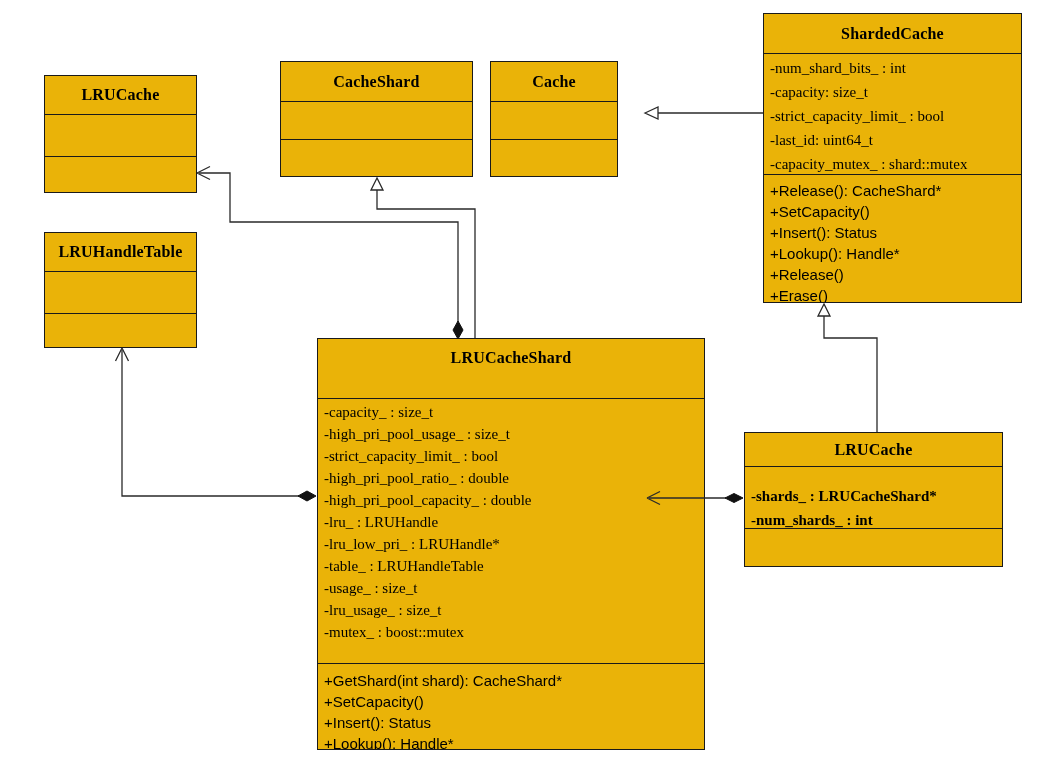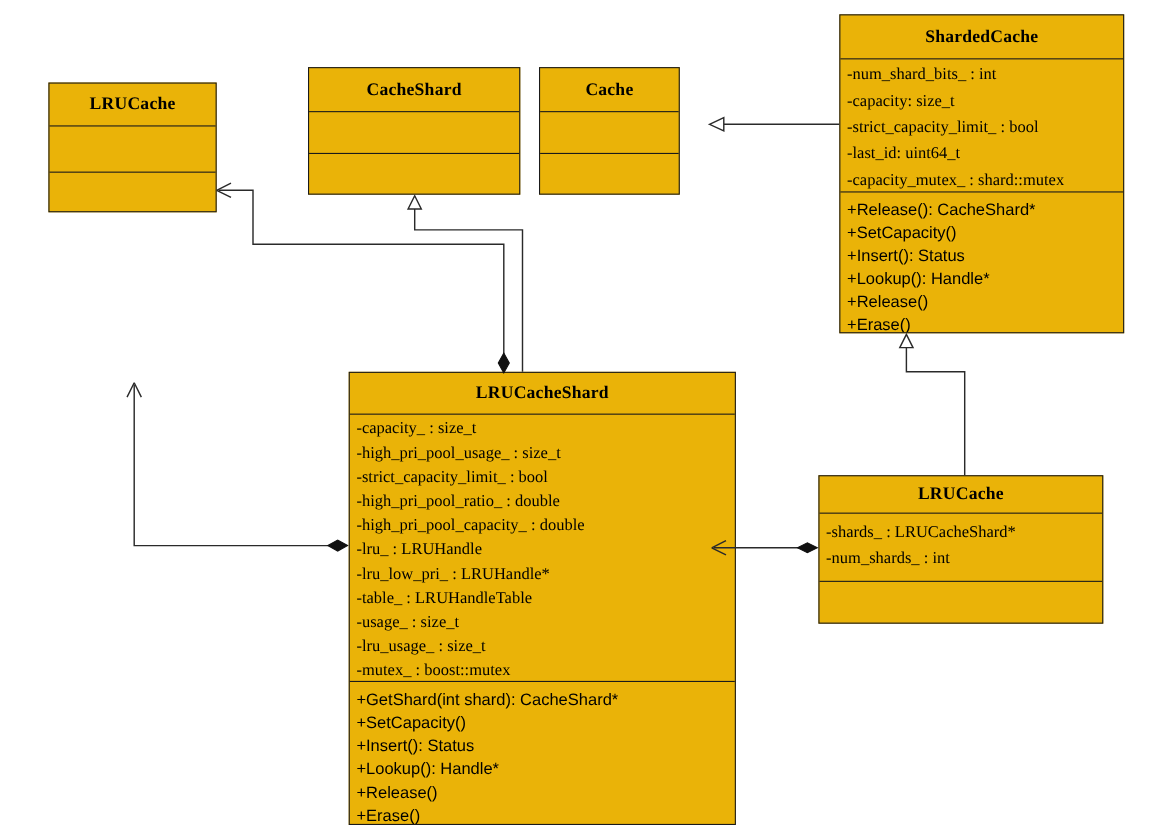--- a/index.html
+++ b/index.html
@@ -54,21 +54,21 @@
     font-family: "Liberation Sans", sans-serif;
     font-size: 15px;
   }
   
   .sharded-cache .attrs .member   { line-height: 24px; }
   .sharded-cache .methods         { padding-top: 5px; }
   .sharded-cache .methods .member { line-height: 21px; }
   .lru-cache-shard .attrs .member   { line-height: 22px; }
   .lru-cache-shard .methods         { padding-top: 6px; }
   .lru-cache-shard .methods .member { line-height: 21px; }
-  .lru-cache .attrs { padding-top: 5px; }
+  .lru-cache .attrs { padding-top: 17px; font-weight: bold; }
   .lru-cache .attrs .member { line-height: 24px; }
   
   #connectors {
     position: absolute;
     left: 0;
     top: 0;
     z-index: 2;
     pointer-events: none;
   }
   #connectors path, #connectors polyline {
@@ -126,20 +126,25 @@
       <polygon class="triangle" points="645,113 658,107 658,119"></polygon>
     </g>
   </svg>
 
   <div class="uml-class lru-handle" style="left:44px; top:75px; width:153px; height:118px;">
     <div class="uml-title" style="height:38px;">LRUCache</div>
     <div class="uml-compartment attrs" style="height:42px;"></div>
     <div class="uml-compartment methods" style="flex:1;"></div>
   </div>
 
+  <div class="uml-class lru-handle-table" style="left:44px; top:232px; width:153px; height:116px;">
+    <div class="uml-title" style="height:38px;">LRUHandleTable</div>
+    <div class="uml-compartment attrs" style="height:42px;"></div>
+    <div class="uml-compartment methods" style="flex:1;"></div>
+  </div>
 
   <div class="uml-class cache-shard" style="left:280px; top:61px; width:193px; height:116px;">
     <div class="uml-title" style="height:39px;">CacheShard</div>
     <div class="uml-compartment attrs" style="height:38px;"></div>
     <div class="uml-compartment methods" style="flex:1;"></div>
   </div>
 
   <div class="uml-class cache-box" style="left:490px; top:61px; width:128px; height:116px;">
     <div class="uml-title" style="height:39px;">Cache</div>
     <div class="uml-compartment attrs" style="height:38px;"></div>
@@ -158,21 +163,21 @@
     <div class="uml-compartment methods" style="flex:1;">
         <div class="member">+Release(): CacheShard*</div>
         <div class="member">+SetCapacity()</div>
         <div class="member">+Insert(): Status</div>
         <div class="member">+Lookup(): Handle*</div>
         <div class="member">+Release()</div>
         <div class="member">+Erase()</div>
       </div>
   </div>
 
-  <div class="uml-class lru-cache-shard" style="left:317px; top:338px; width:352px; height:412px;">
+  <div class="uml-class lru-cache-shard" style="left:317px; top:338px; width:388px; height:412px;gap:22px;">
     <div class="uml-title" style="height:37px;">LRUCacheShard</div>
     <div class="uml-compartment attrs" style="height:243px;">
         <div class="member">-capacity_ : size_t</div>
         <div class="member">-high_pri_pool_usage_ : size_t</div>
         <div class="member">-strict_capacity_limit_ : bool</div>
         <div class="member">-high_pri_pool_ratio_ : double</div>
         <div class="member">-high_pri_pool_capacity_ : double</div>
         <div class="member">-lru_ : LRUHandle</div>
         <div class="member">-lru_low_pri_ : LRUHandle*</div>
         <div class="member">-table_ : LRUHandleTable</div>

